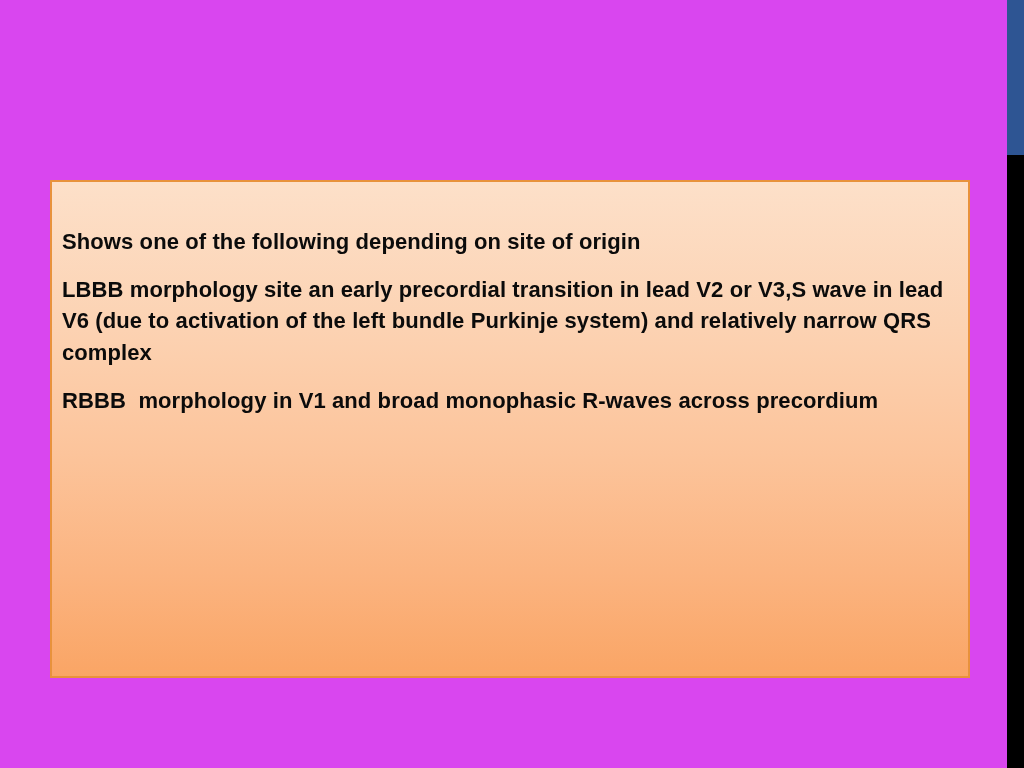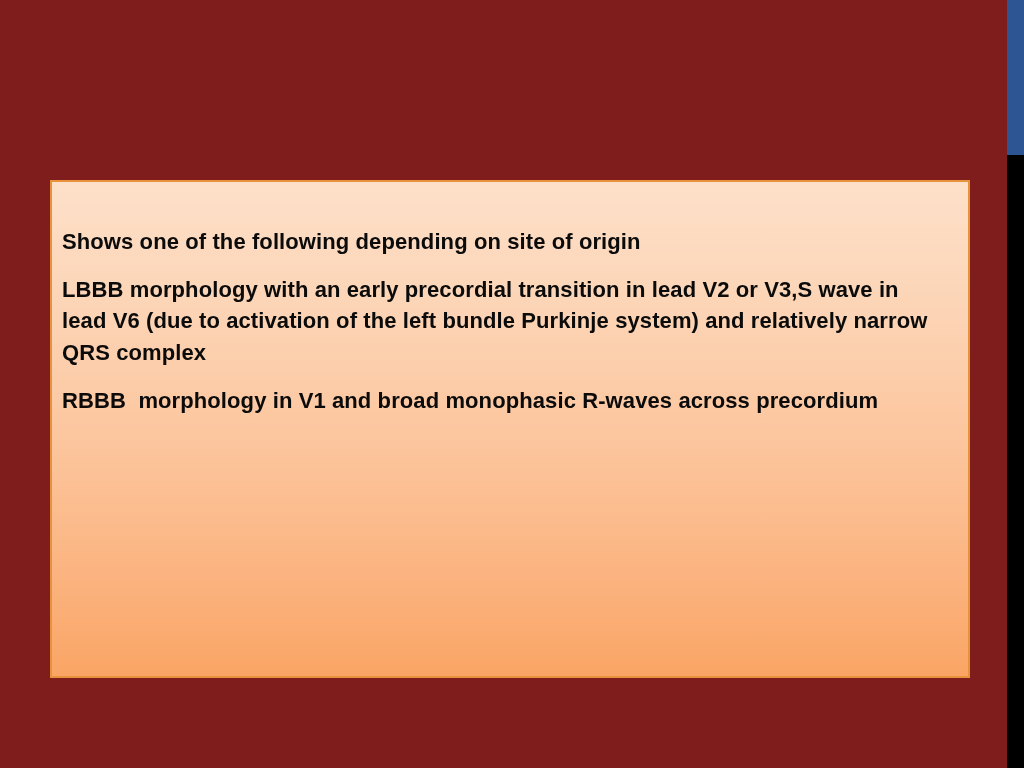--- a/index.html
+++ b/index.html
@@ -14,21 +14,21 @@
     overflow: hidden;
     position: relative;
   }
 
   #slide {
     position: absolute;
     left: 0;
     top: 0;
     width: 1024px;
     height: 768px;
-    background: #7f1d1d;
+    background: #d946ef;
   }
 
   
   .edge-bar {
     position: absolute;
     right: 0;
     width: 17px;
   }
   #accent-bar-blue {
     top: 0;
@@ -79,19 +79,19 @@
 
   <div class="edge-bar" id="accent-bar-blue"></div>
 
   <div class="edge-bar" id="accent-bar-black"></div>
 
   <div id="content-panel">
 
     <p class="body-text">Shows one of the following depending on site of origin</p>
 
 
-    <p class="body-text">LBBB morphology with an early precordial transition in lead V2 or V3,S wave in lead V6 (due to activation of the left bundle Purkinje system) and relatively narrow QRS complex</p>
+    <p class="body-text">LBBB morphology site an early precordial transition in lead V2 or V3,S wave in lead V6 (due to activation of the left bundle Purkinje system) and relatively narrow QRS complex</p>
 
 
     <p class="body-text">RBBB  morphology in V1 and broad monophasic R-waves across precordium</p>
 
   </div>
 </div>
 
 </body></html>

